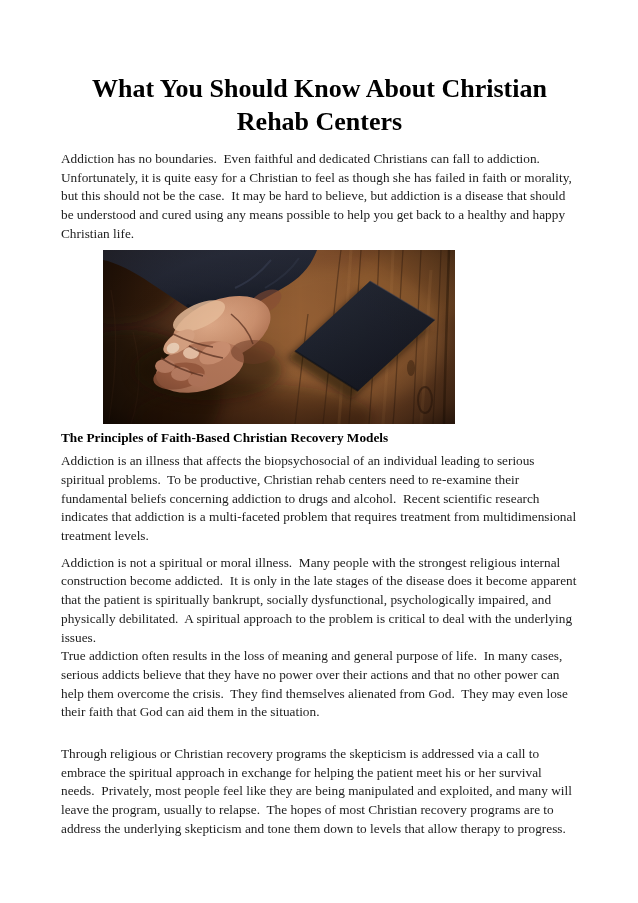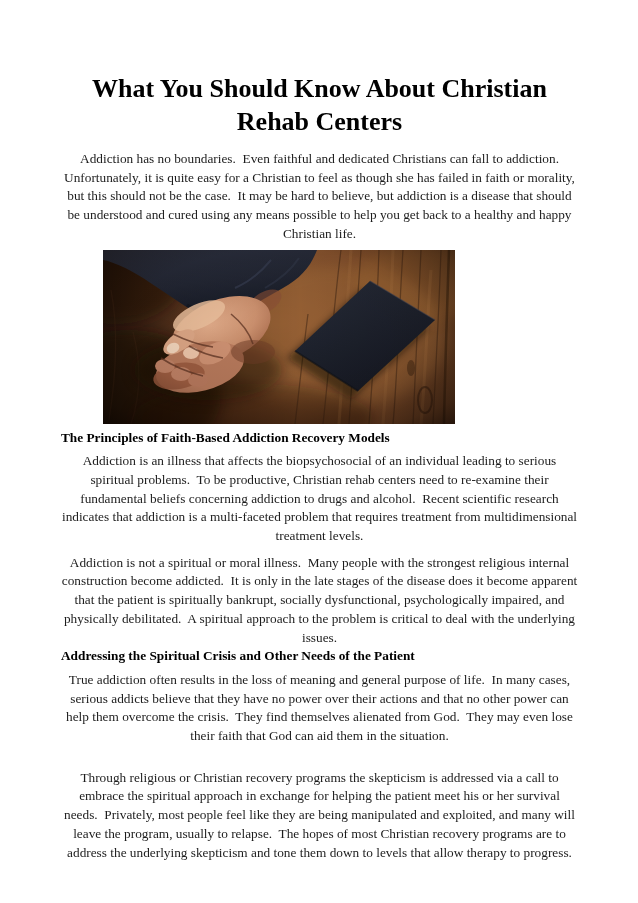--- a/index.html
+++ b/index.html
@@ -22,21 +22,21 @@
     font-weight: bold;
     text-align: center;
     color: #000000;
     margin: 0 0 12px 0;
   }
   .para {
     font-size: 13.3px;
     line-height: 18.7px;
     margin: 0 0 8px 0;
     white-space: pre-wrap;
-    text-align: center;
+    text-align: left;
   }
   .mb0 { margin-bottom: 0; }
   .mb9 { margin-bottom: 23px; }
   .section-heading {
     font-size: 13.3px;
     line-height: 18.7px;
     font-weight: bold;
     color: #000000;
     margin: 0 0 5px 0;
   }
@@ -158,21 +158,20 @@
           <path d="M86,96 C96,102 108,106 120,108"></path>
           <path d="M70,84 C82,90 96,95 110,97"></path>
           <path d="M128,64 C138,72 146,82 150,94"></path>
         </g>
       </g>
 
       <rect x="0" y="0" width="352" height="174" fill="url(#vignette)"></rect>
     </svg>
   </figure>
 
-  <h2 class="section-heading">The Principles of Faith-Based Addiction Recovery Models</h2>
+  <h2 class="section-heading">The Principles of Faith-Based Christian Recovery Models</h2>
   <p class="para">Addiction is an illness that affects the biopsychosocial of an individual leading to serious spiritual problems.  To be productive, Christian rehab centers need to re-examine their fundamental beliefs concerning addiction to drugs and alcohol.  Recent scientific research indicates that addiction is a multi-faceted problem that requires treatment from multidimensional treatment levels.</p>
   <p class="para mb0">Addiction is not a spiritual or moral illness.  Many people with the strongest religious internal construction become addicted.  It is only in the late stages of the disease does it become apparent that the patient is spiritually bankrupt, socially dysfunctional, psychologically impaired, and physically debilitated.  A spiritual approach to the problem is critical to deal with the underlying issues.</p>
 
-  <h2 class="section-heading">Addressing the Spiritual Crisis and Other Needs of the Patient</h2>
   <p class="para mb9">True addiction often results in the loss of meaning and general purpose of life.  In many cases, serious addicts believe that they have no power over their actions and that no other power can help them overcome the crisis.  They find themselves alienated from God.  They may even lose their faith that God can aid them in the situation.</p>
   <p class="para mb0">Through religious or Christian recovery programs the skepticism is addressed via a call to embrace the spiritual approach in exchange for helping the patient meet his or her survival needs.  Privately, most people feel like they are being manipulated and exploited, and many will leave the program, usually to relapse.  The hopes of most Christian recovery programs are to address the underlying skepticism and tone them down to levels that allow therapy to progress.</p>
 
 </div>
 
 </body></html>

